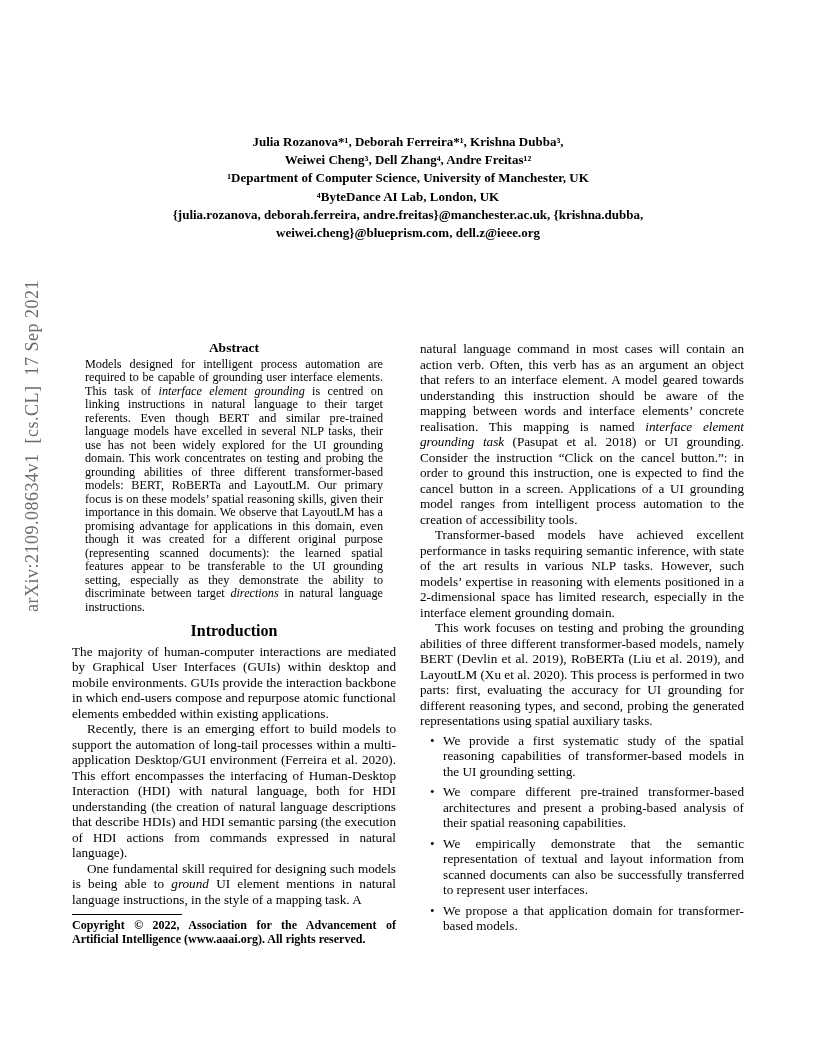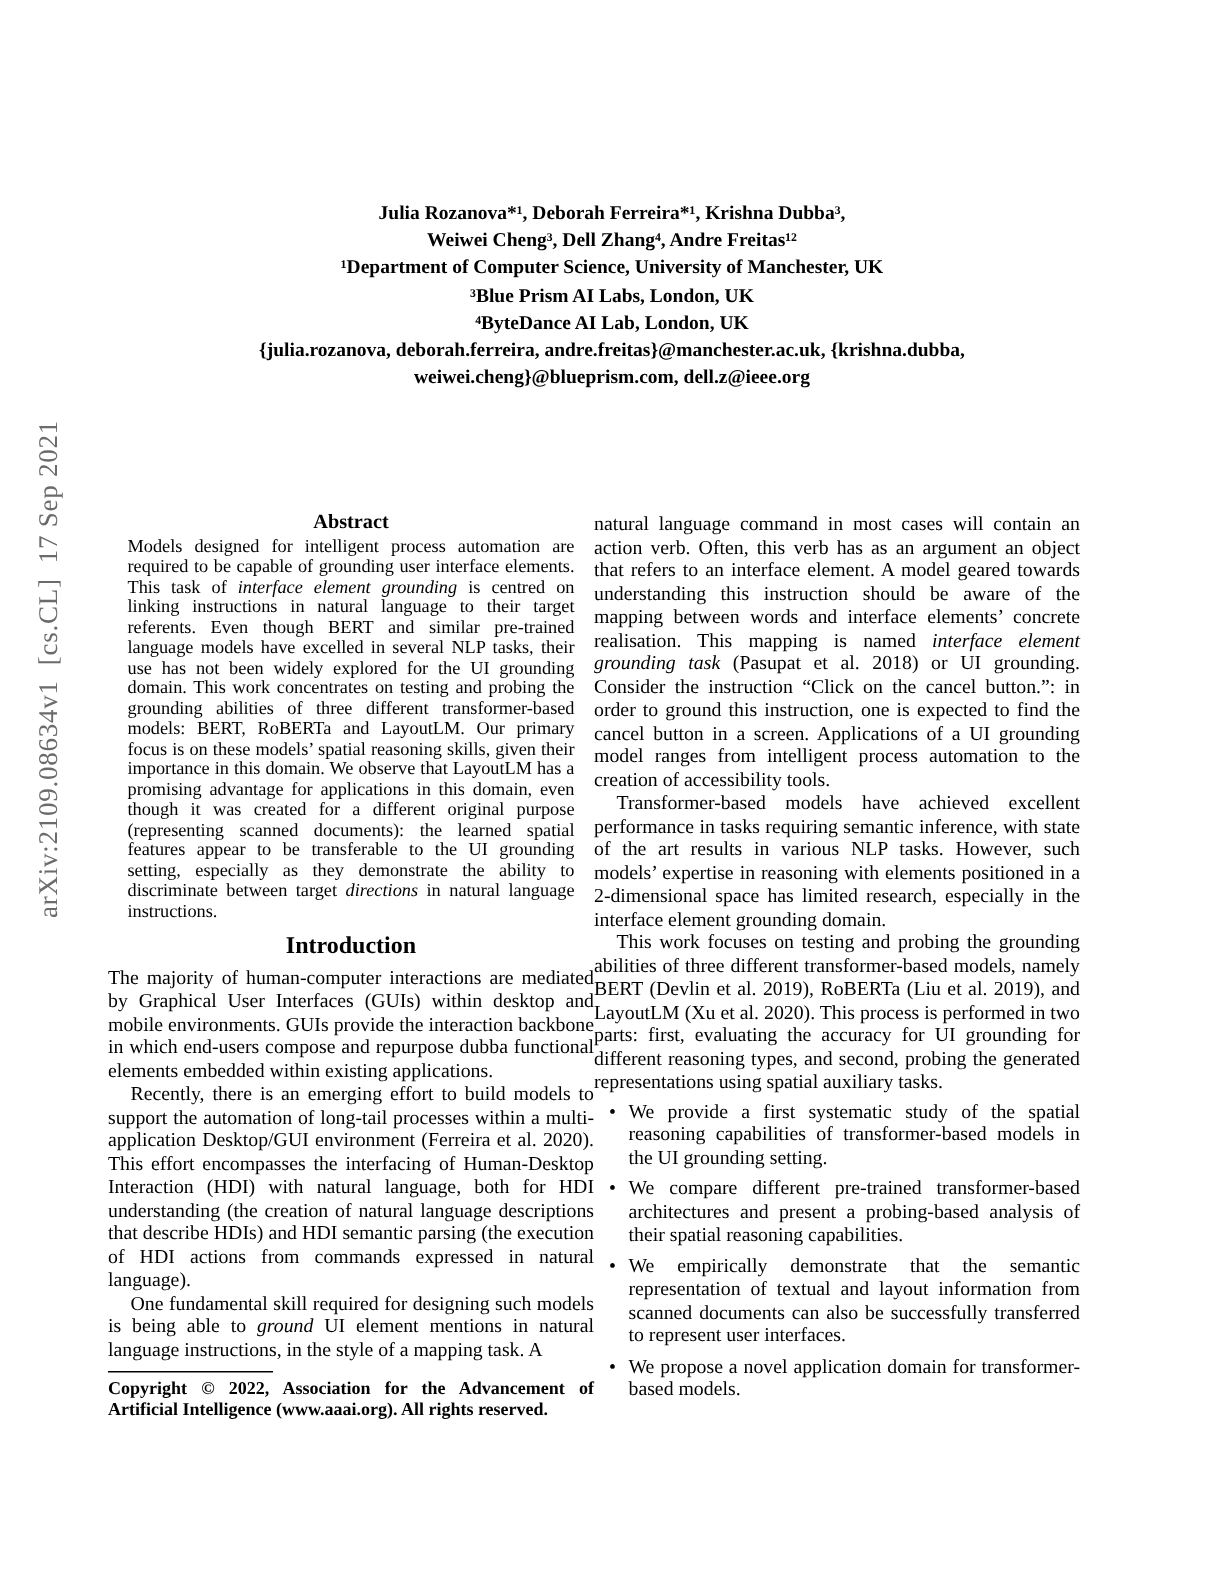--- a/index.html
+++ b/index.html
@@ -13,21 +13,21 @@
   .arxiv-watermark {
     position:absolute; left:22px; top:612px;
     transform:rotate(-90deg); transform-origin:0 0;
     font-size:18px; letter-spacing:0.5px; color:#6b6b6b; white-space:pre;
   }
   .titleblock { position:absolute; top:120px; left:72px; width:672px; text-align:center; }
   .title { font-size:19px; line-height:23px; font-weight:bold; }
   .authors { margin-top:13px; font-weight:bold; font-size:13px; line-height:18.2px; }
   .columns {
     position:absolute; top:341px; left:72px; width:672px;
-    display:flex; align-items:flex-start;
+    display:flex; gap:24px; align-items:flex-start;
   }
   .col { width:324px; font-size:13.2px; line-height:15.5px; text-align:justify; hyphens:auto; }
   .col p { text-indent:15px; }
   .col p.noindent { text-indent:0; }
   .abstract { margin:0 13px 4px 13px; font-size:12.2px; line-height:13.5px; }
   .abstract-heading { text-align:center; font-size:13.5px; font-weight:bold; margin-bottom:3px; }
   .section-heading { text-align:center; font-size:16px; font-weight:bold; margin:9px 0 5px 0; }
   .footnote { margin-top:7px; font-size:12px; line-height:13.6px; }
   .footnote-rule { border:none; border-top:1px solid #000; width:110px; margin:0 0 4px 0; }
   .footnote p.equal { text-indent:10px; }
@@ -44,37 +44,36 @@
 
 <div class="page">
 
   <div class="arxiv-watermark">arXiv:2109.08634v1  [cs.CL]  17 Sep 2021</div>
 
   <header class="titleblock">
     <div class="authors">
       <div>Julia Rozanova*¹, Deborah Ferreira*¹, Krishna Dubba³,</div>
       <div>Weiwei Cheng³, Dell Zhang⁴, Andre Freitas¹²</div>
       <div>¹Department of Computer Science, University of Manchester, UK</div>
-      <div>³Blue Prism AI Labs, London, UK</div>
       <div>⁴ByteDance AI Lab, London, UK</div>
       <div>{julia.rozanova, deborah.ferreira, andre.freitas}@manchester.ac.uk, {krishna.dubba,</div>
       <div>weiwei.cheng}@blueprism.com, dell.z@ieee.org</div>
     </div>
   </header>
 
   <main class="columns">
 
     <section class="col">
       <div class="abstract">
         <h2 class="abstract-heading">Abstract</h2>
         <p class="noindent">Models designed for intelligent process automation are required to be capable of grounding user interface elements. This task of <i>interface element grounding</i> is centred on linking instructions in natural language to their target referents. Even though BERT and similar pre-trained language models have excelled in several NLP tasks, their use has not been widely explored for the UI grounding domain. This work concentrates on testing and probing the grounding abilities of three different transformer-based models: BERT, RoBERTa and LayoutLM. Our primary focus is on these models’ spatial reasoning skills, given their importance in this domain. We observe that LayoutLM has a promising advantage for applications in this domain, even though it was created for a different original purpose (representing scanned documents): the learned spatial features appear to be transferable to the UI grounding setting, especially as they demonstrate the ability to discriminate between target <i>directions</i> in natural language instructions.</p>
       </div>
 
       <h2 class="section-heading">Introduction</h2>
-      <p class="noindent">The majority of human-computer interactions are mediated by Graphical User Interfaces (GUIs) within desktop and mobile environments. GUIs provide the interaction backbone in which end-users compose and repurpose dubba functional elements embedded within existing applications.</p>
+      <p class="noindent">The majority of human-computer interactions are mediated by Graphical User Interfaces (GUIs) within desktop and mobile environments. GUIs provide the interaction backbone in which end-users compose and repurpose atomic functional elements embedded within existing applications.</p>
       <p>Recently, there is an emerging effort to build models to support the automation of long-tail processes within a multi-application Desktop/GUI environment (Ferreira et al. 2020). This effort encompasses the interfacing of Human-Desktop Interaction (HDI) with natural language, both for HDI understanding (the creation of natural language descriptions that describe HDIs) and HDI semantic parsing (the execution of HDI actions from commands expressed in natural language).</p>
       <p>One fundamental skill required for designing such models is being able to <i>ground</i> UI element mentions in natural language instructions, in the style of a mapping task. A</p>
 
       <div class="footnote">
         <hr class="footnote-rule">
         <p class="copyright">Copyright © 2022, Association for the Advancement of Artificial Intelligence (www.aaai.org). All rights reserved.</p>
       </div>
     </section>
 
     <section class="col">
@@ -90,19 +89,19 @@
         <li class="contrib-item">
           <span class="bullet">•</span>
           <span class="text">We compare different pre-trained transformer-based architectures and present a probing-based analysis of their spatial reasoning capabilities.</span>
         </li>
         <li class="contrib-item">
           <span class="bullet">•</span>
           <span class="text">We empirically demonstrate that the semantic representation of textual and layout information from scanned documents can also be successfully transferred to represent user interfaces.</span>
         </li>
         <li class="contrib-item">
           <span class="bullet">•</span>
-          <span class="text">We propose a novel application domain for transformer-based models.</span>
+          <span class="text">We propose a that application domain for transformer-based models.</span>
         </li>
       </ul>
     </section>
 
   </main>
 </div>
 
 </body></html>

